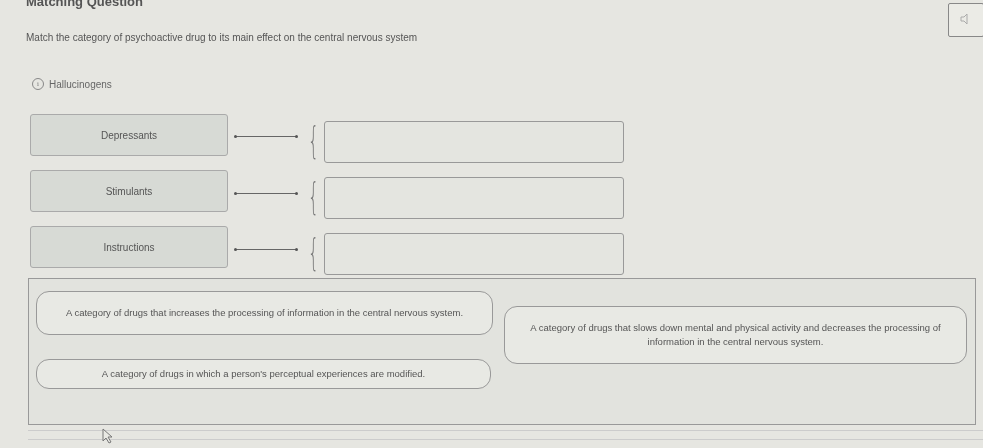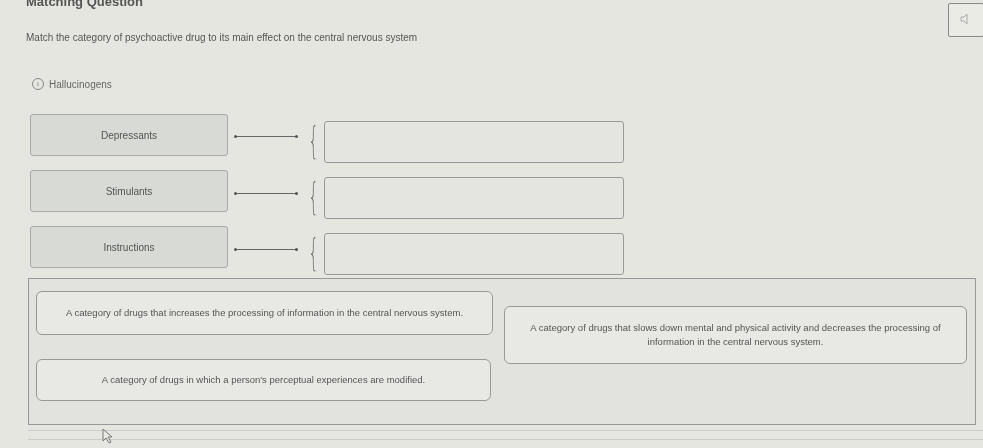--- a/index.html
+++ b/index.html
@@ -61,21 +61,21 @@
   .drop-zone {
     position: absolute; left: 324px; width: 298px; height: 40px;
     border: 1px solid #999; border-radius: 3px; background: #e4e5e0;
   }
   .pool {
     position: absolute; left: 28px; top: 278px; width: 946px; height: 145px;
     border: 1px solid #999; background: #e2e3de;
   }
   .answer-card {
     position: absolute; background: #e8e9e4;
-    border: 1px solid #999; border-radius: 6px;
+    border: 1px solid #999; border-radius: 13px;
     font-size: 9.5px; color: #555; text-align: center; line-height: 14px;
     display: flex; align-items: center; justify-content: center;
     padding: 11px 10px; box-sizing: border-box;
   }
   .footer-bar {
     position: absolute; left: 28px; top: 430px; width: 955px; height: 8px;
     border-top: 1px solid #ccc; border-bottom: 1px solid #ccc;
   }
   .cursor {
     position: absolute; left: 97px; top: 428px;
@@ -124,21 +124,21 @@
 <div class="brace" style="top:232px;">{</div>
 <div class="drop-zone" style="top:233px;"></div>
 
 <div class="pool"></div>
 <div class="answer-card" style="left:36px; top:291px; width:457px; height:44px;">
   <span>A category of drugs that increases the processing of information in the central nervous system.</span>
 </div>
 <div class="answer-card" style="left:504px; top:306px; width:463px; height:58px;">
   <span>A category of drugs that slows down mental and physical activity and decreases the processing of information in the central nervous system.</span>
 </div>
-<div class="answer-card" style="left:36px; top:359px; width:455px; height:42px;">
+<div class="answer-card" style="left:36px; top:359px; width:455px; height:30px;">
   <span>A category of drugs in which a person's perceptual experiences are modified.</span>
 </div>
 
 <div class="footer-bar"></div>
 
 <div class="cursor">
   <svg width="12" height="16" viewBox="0 0 12 16">
       <path d="M1 1 L1 13 L4 10 L7 15 L9 14 L6 9 L10 9 Z" fill="#e8e8e3" stroke="#777" stroke-width="1"></path>
     </svg>
 </div>

